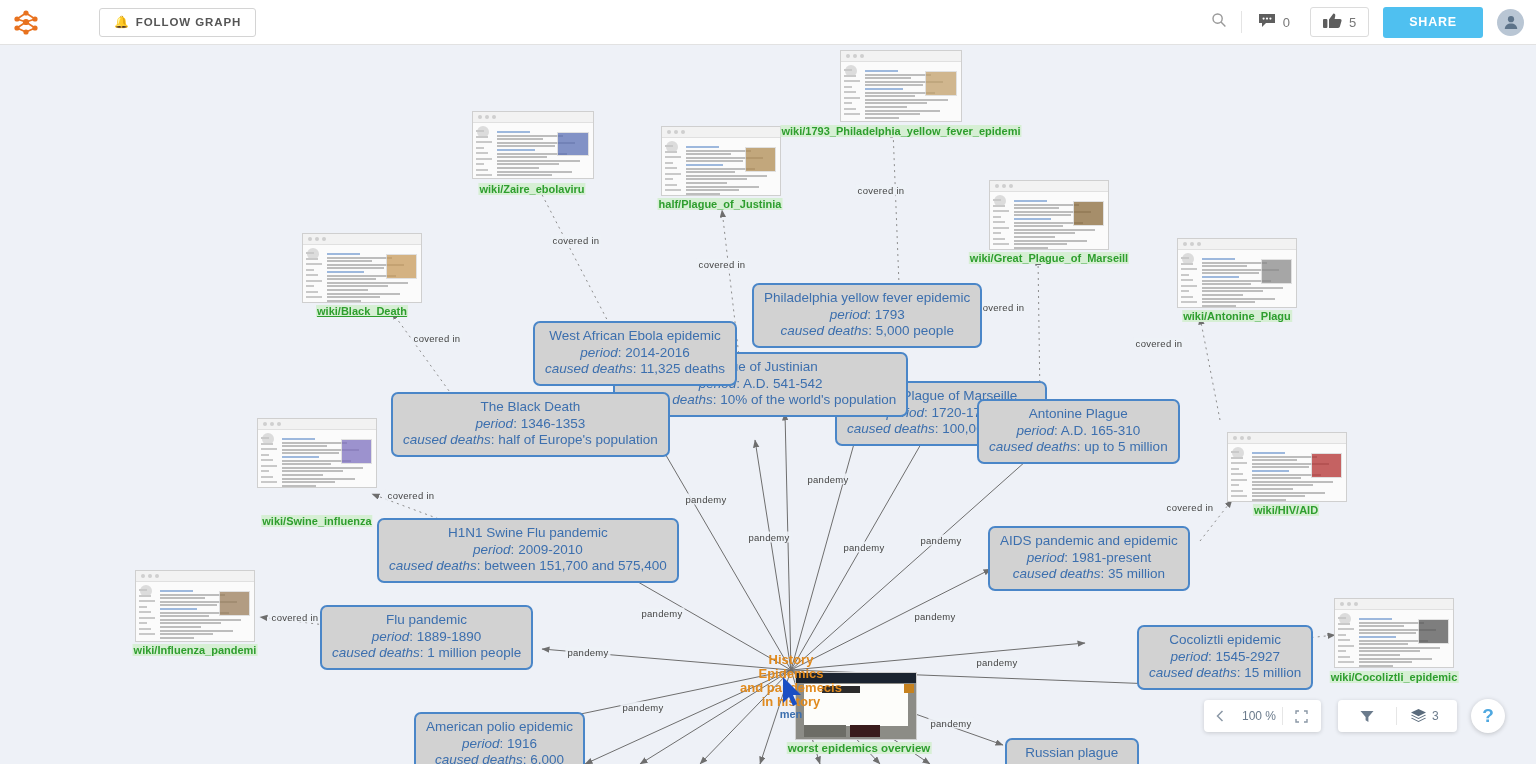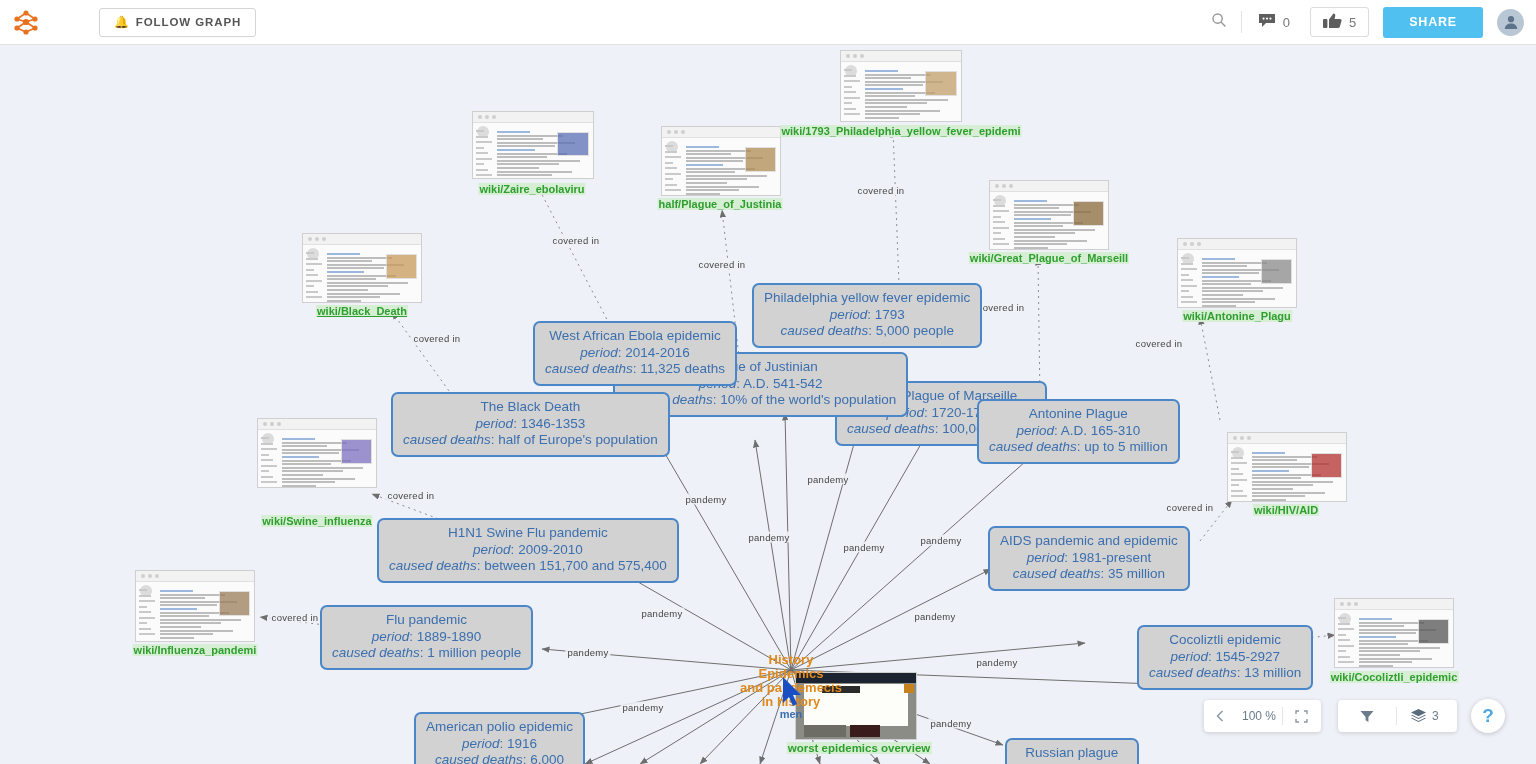--- a/index.html
+++ b/index.html
@@ -355,21 +355,21 @@
         <span class="nrow"><i>caused deaths</i>: <span>35 million</span></span>
       </div>
       <div class="node" style="left: 320px; top: 560px; z-index: 6;">
         <span class="ntitle">Flu pandemic</span>
         <span class="nrow"><i>period</i>: <span>1889-1890</span></span>
         <span class="nrow"><i>caused deaths</i>: <span>1 million people</span></span>
       </div>
       <div class="node" style="left: 1089px; top: 580px; z-index: 6; margin-left: 48px;">
         <span class="ntitle">Cocoliztli epidemic</span>
         <span class="nrow"><i>period</i>: <span>1545-2927</span></span>
-        <span class="nrow"><i>caused deaths</i>: <span>13 million</span></span>
+        <span class="nrow"><i>caused deaths</i>: <span>15 million</span></span>
       </div>
       <div class="node" style="left: 414px; top: 667px; z-index: 6;">
         <span class="ntitle">American polio epidemic</span>
         <span class="nrow"><i>period</i>: <span>1916</span></span>
         <span class="nrow"><i>caused deaths</i>: <span>6,000</span></span>
       </div>
       <div class="node" style="left: 1005px; top: 693px; z-index: 6;">
         <span class="ntitle">Russian plague</span>
         <span class="nrow"><i>period</i>: <span>1770-1772</span></span>
       </div>

